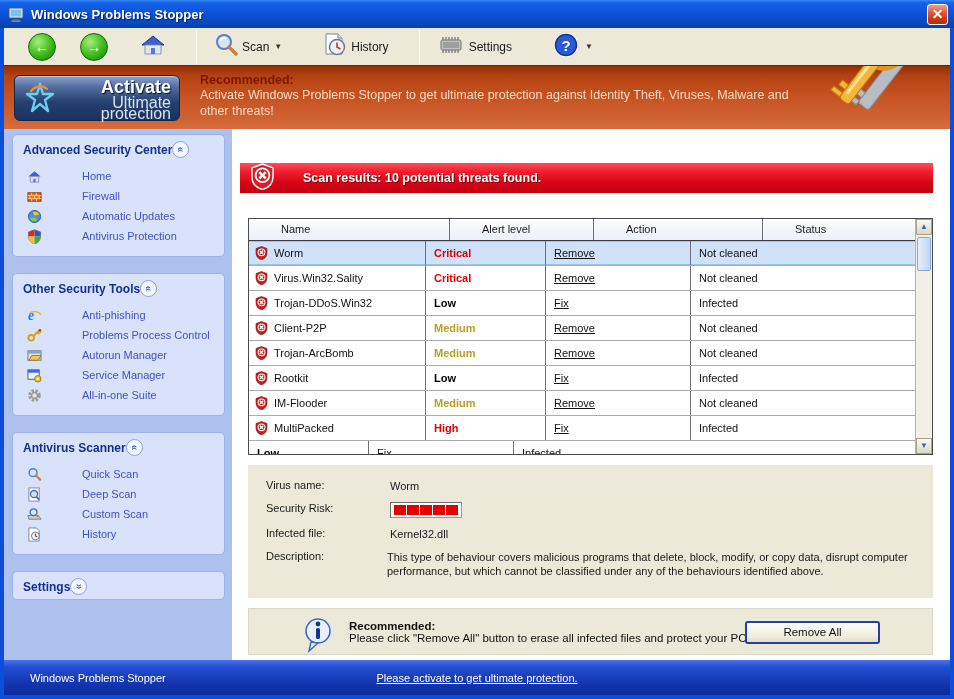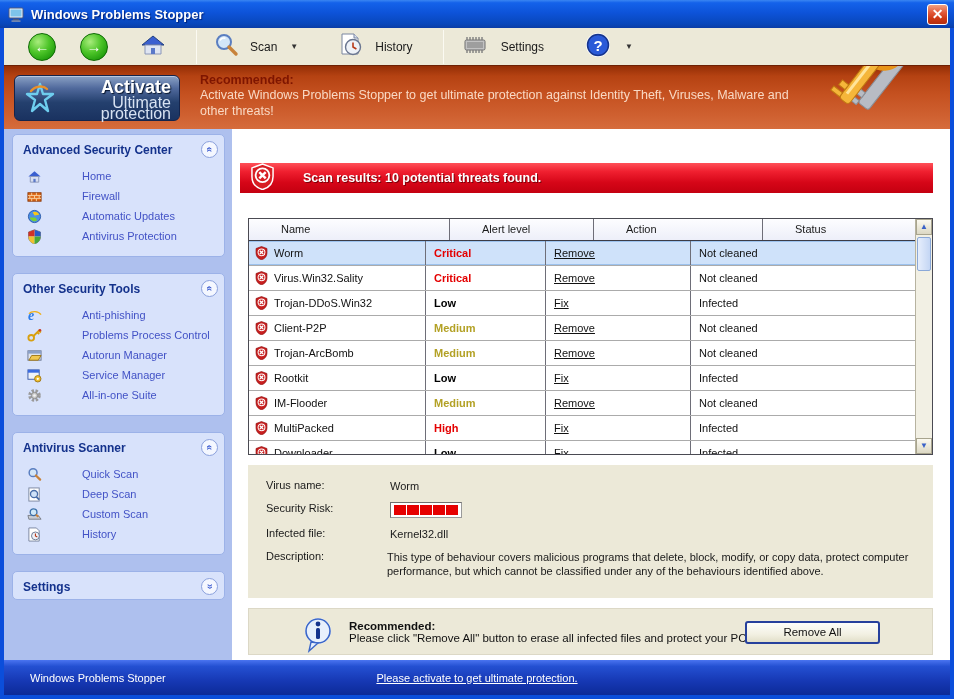--- a/index.html
+++ b/index.html
@@ -12,21 +12,21 @@
     display:flex; align-items:center; padding:0 6px; }
   .tb-icon { width:18px; height:15px; margin:0 5px 0 2px; display:inline-block; }
   .tb-title { color:#fff; font-weight:bold; font-size:13px; text-shadow:1px 1px 1px #00227a; flex:1; }
   .close-btn { width:21px; height:21px; border:1px solid #fff; border-radius:3px;
     background:linear-gradient(180deg,#f0a080 0%,#e2593a 40%,#cf3a16 70%,#b52e0e 100%);
     color:#fff; font-size:14px; font-weight:bold; line-height:19px; text-align:center; cursor:pointer; }
 
   
   .toolbar { position:absolute; left:4px; top:28px; width:946px; height:37px; background:#ece9d8;
     display:flex; align-items:center; }
-  .tbtn { display:flex; align-items:center; gap:11px; padding:2px 8px; font-size:12px; color:#1a1a1a; cursor:pointer; }
+  .tbtn { display:flex; align-items:center; gap:3px; padding:2px 8px; font-size:12px; color:#1a1a1a; cursor:pointer; }
   .navbtn { width:28px; height:28px; border-radius:50%;
     background:radial-gradient(circle at 35% 30%,#a8ec7c 0%,#4cc428 45%,#1f9c0c 80%,#157a06 100%);
     border:1px solid #0e6a04; color:#fff; font-size:15px; font-weight:bold; text-align:center; line-height:26px; }
   .tool-sep { width:1px; height:34px; background:#b9b5a0; border-right:1px solid #fbfaf2; margin:0 8px; }
   .caret { font-size:8px; color:#333; margin-left:2px; }
   .gap1 { width:14px; } .gap2 { width:24px; }
 
   
   .banner { position:absolute; left:4px; top:65px; width:946px; height:64px;
     background:linear-gradient(180deg,#942e06 0%,#b54212 16%,#c55120 45%,#cf6030 78%,#d66c3c 100%);
@@ -41,21 +41,21 @@
   .act-sub { color:#d7e2f2; font-size:16px; line-height:11px; }
   .rec-block { position:absolute; left:196px; top:7px; width:600px; }
   .rec-title { color:#7e1500; font-weight:bold; font-size:12.5px; }
   .rec-text { color:#f9d9c4; font-size:12.5px; line-height:16px; }
   .key-art { position:absolute; right:6px; top:-4px; }
 
   
   .body { position:absolute; left:4px; top:129px; width:946px; height:531px; display:flex; }
   .sidebar { width:228px; background:#aec0ee; padding:5px 7px 0 8px; }
   .panel { background:#d8e2fb; border:1px solid #9cb2e8; border-radius:5px; margin-bottom:16px; overflow:hidden; }
-  .panel-h { display:flex; align-items:center; justify-content:space-between; padding:6px 6px 4px 10px; }
+  .panel-h { display:flex; align-items:center; justify-content:flex-start; padding:6px 6px 4px 10px; }
   .panel-title { color:#14328c; font-weight:bold; font-size:12px; }
   .chev { width:17px; height:17px; border-radius:50%; background:#f4f7ff; border:1px solid #8aa0dc;
     color:#3a5ad0; font-size:10px; font-weight:bold; text-align:center; line-height:15px; cursor:pointer; }
   .chev-up { transform:rotate(90deg); } .chev-down { transform:rotate(-90deg); }
   .pitems { padding:4px 4px 10px 14px; }
   .pitem { display:flex; align-items:center; gap:8px; height:20px; cursor:pointer; }
   .pitem span.lbl { color:#4252c6; font-size:11px;padding-left:32px; }
   .picon { width:15px; height:15px; display:inline-block; }
 
   .main { flex:1; background:#fff; }
@@ -516,30 +516,20 @@
                 </span>
                 <span>MultiPacked</span>
               </span>
               <span class="c2 a-high">High</span>
               <span class="c3">
                 <span class="actlink">Fix</span>
               </span>
               <span class="c4">Infected</span>
             </div>
             <div class="trow">
-              <span class="c1">
-                <span>
-                  <svg width="13" height="14" viewBox="0 0 20 22">
-                    <path d="M10 .8 18.6 4v7c0 6-4 9.4-8.6 10.6C5.4 20.4 1.4 17 1.4 11V4Z" fill="#c81e1e" stroke="#8a0f0f"></path>
-                    <circle cx="10" cy="10" r="5.4" fill="none" stroke="#fff" stroke-width="1.6"></circle>
-                    <path d="M7.4 7.4 12.6 12.6M12.6 7.4 7.4 12.6" stroke="#fff" stroke-width="2"></path>
-                  </svg>
-                </span>
-                <span>Downloader</span>
-              </span>
               <span class="c2 a-low">Low</span>
               <span class="c3">
                 <span class="actlink">Fix</span>
               </span>
               <span class="c4">Infected</span>
             </div>
           </div>
         <div class="vscroll">
           <span class="sbtn up">▲</span>
           <span class="sthumb"></span>
@@ -561,21 +551,21 @@
               <span class="riskblock"></span>
               <span class="riskblock"></span>
           </span>
         </div>
         <div class="drow">
           <span class="dlabel">Infected file:</span>
           <span class="dval">Kernel32.dll</span>
         </div>
         <div class="drow">
           <span class="dlabel">Description:</span>
-          <span class="dval">This type of behaviour covers malicious programs that delete, block, modify, or copy data, protect computer performance, but which cannot be classified under any of the behaviours identified above.</span>
+          <span class="dval">This type of behaviour covers malicious programs that delete, block, modify, or copy data, disrupt computer performance, but which cannot be classified under any of the behaviours identified above.</span>
         </div>
       </div>
 
       <div class="recbar">
         <span class="infoicon">
           <svg width="34" height="38" viewBox="0 0 34 38">
               <circle cx="17" cy="16" r="13" fill="#fff"></circle>
               <circle cx="17" cy="16" r="12" fill="#e8f0fc" stroke="#3a66c8" stroke-width="1.6"></circle>
               <path d="M10 27 8 36l9-8z" fill="#e8f0fc" stroke="#3a66c8" stroke-width="1.4"></path>
               <rect x="15" y="13" width="4" height="11" rx="1.6" fill="#16348c"></rect>

